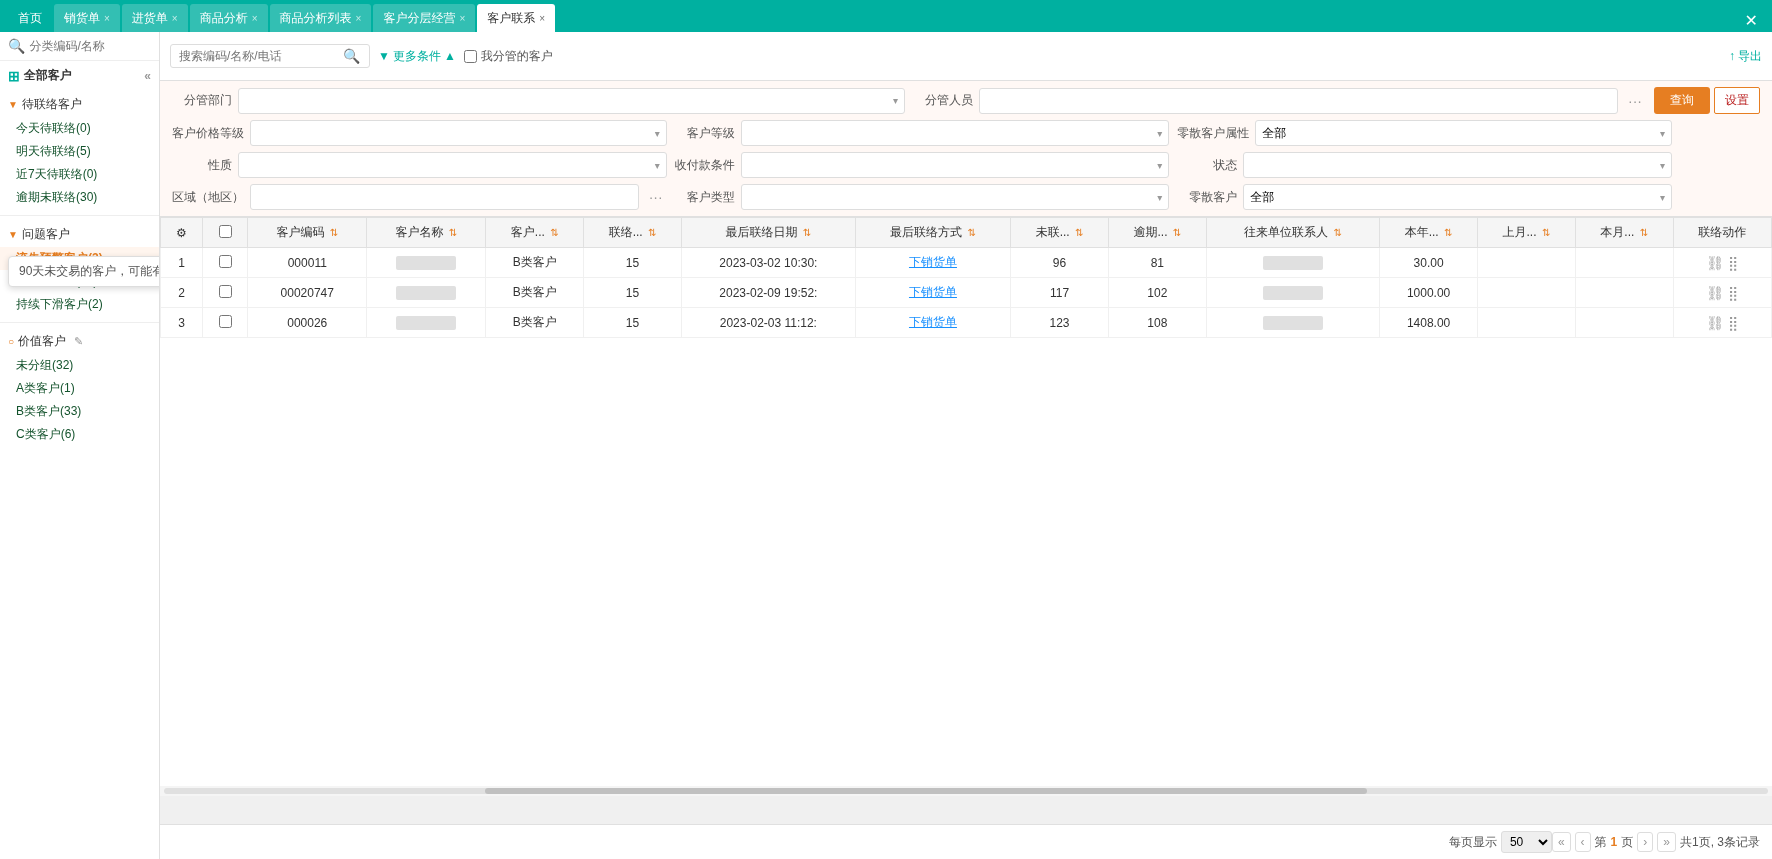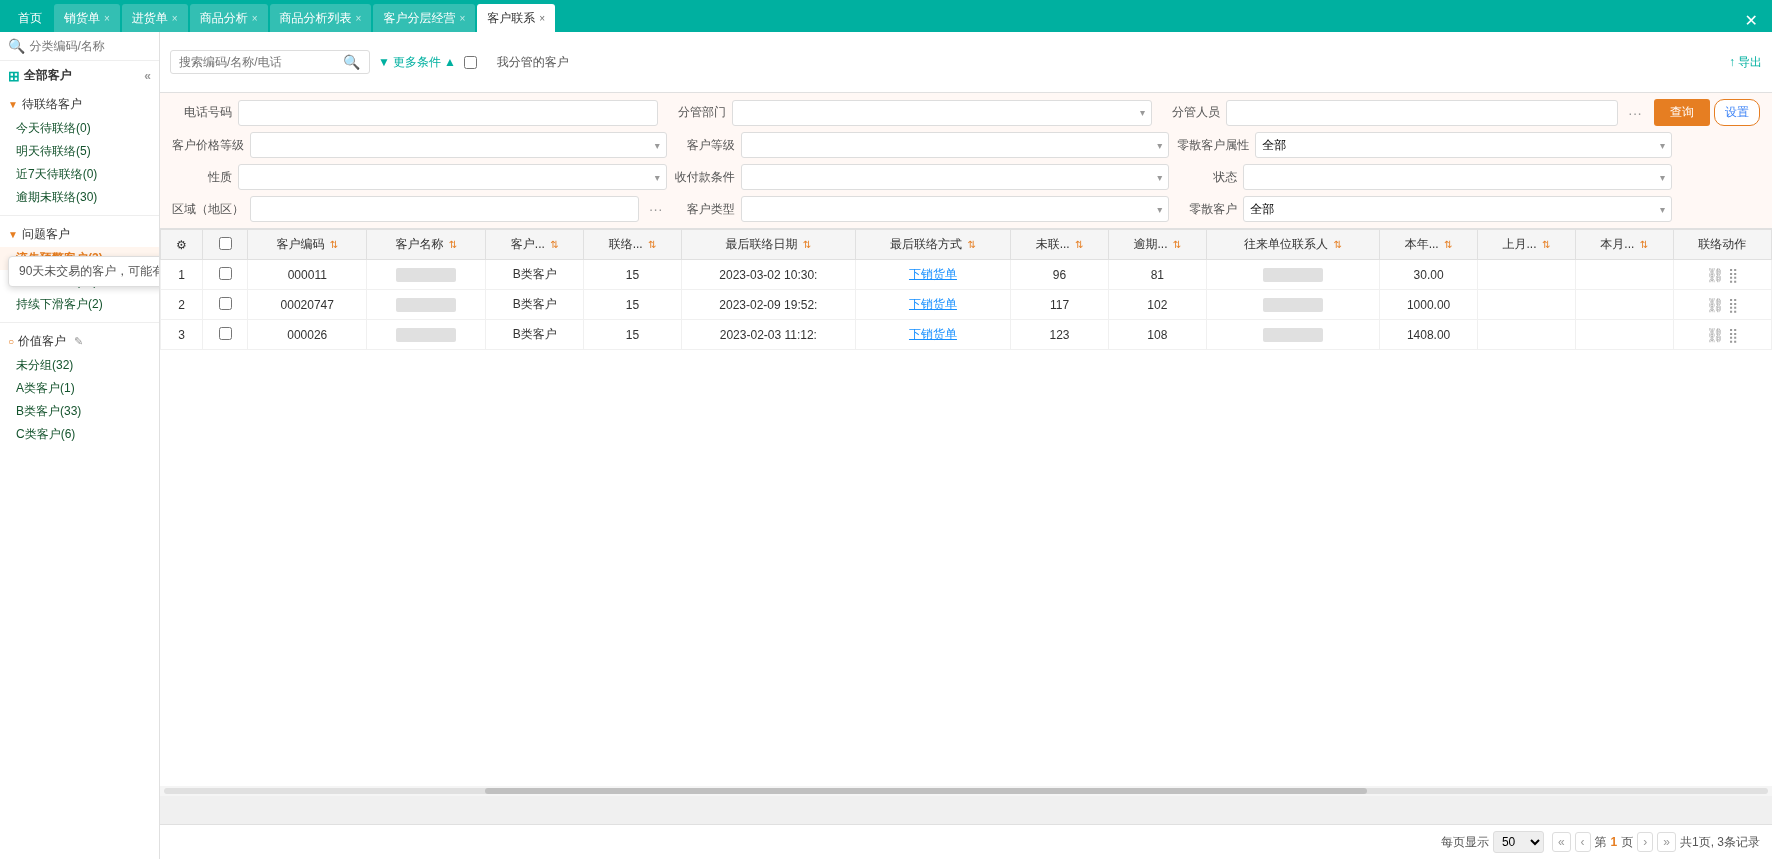--- a/index.html
+++ b/index.html
@@ -163,21 +163,21 @@
       flex: 1;
       display: flex;
       flex-direction: column;
       overflow: hidden;
     }
 
     
     .search-bar {
       display: flex;
       align-items: center;
-      padding: 18px 10px;
+      padding: 12px 10px;
       background: #fff;
       border-bottom: 1px solid #e0e0e0;
       gap: 8px;
     }
     .search-bar .search-input-wrap {
       display: flex;
       align-items: center;
       border: 1px solid #ddd;
       border-radius: 3px;
       padding: 3px 8px;
@@ -200,21 +200,21 @@
       display: flex;
       align-items: center;
       gap: 3px;
       color: #00b0a0;
       cursor: pointer;
       font-size: 12px;
     }
     .search-bar .my-customer {
       display: flex;
       align-items: center;
-      gap: 20px;
+      gap: 4px;
       color: #555;
       cursor: pointer;
       font-size: 12px;
     }
     .search-bar .my-customer input[type=checkbox] { cursor: pointer; }
     .search-bar .export-btn {
       margin-left: auto;
       display: flex;
       align-items: center;
       gap: 3px;
@@ -287,23 +287,23 @@
       background: #e67e22;
       color: #fff;
       border: none;
       border-radius: 3px;
       padding: 5px 16px;
       cursor: pointer;
       font-size: 12px;
     }
     .settings-btn {
       background: #fff;
-      color: #3b82f6;
+      color: #b91c1c;
       border: 1px solid #e67e22;
-      border-radius: 10px;
+      border-radius: 2px;
       padding: 3px 10px;
       cursor: pointer;
       font-size: 12px;
     }
     .filter-actions {
       display: flex;
       flex-direction: row;
       gap: 4px;
     }
 
@@ -369,21 +369,21 @@
     }
 
     
     .pagination-bar {
       display: flex;
       align-items: center;
       justify-content: flex-end;
       padding: 6px 12px;
       background: #fff;
       border-top: 1px solid #e0e0e0;
-      gap: 8px;
+      gap: 0;
       font-size: 12px;
       color: #555;
       margin-top: 28px;
     }
     .pagination-bar .per-page {
       display: flex;
       align-items: center;
       gap: 4px;
     }
     .per-page select {
@@ -546,24 +546,20 @@
       </div>
       <div class="export-btn">
         <span>↑</span>
         <span>导出</span>
       </div>
     </div>
 
     <div class="filter-panel">
 
       <div class="filter-row">
-        <div class="filter-item">
-          <span class="filter-label">电话号码</span>
-          <input class="filter-input" type="text" value="" style="">
-        </div>
         <div class="filter-item">
           <span class="filter-label">分管部门</span>
           <div class="filter-select">
             <span></span>
             <span class="chevron">▾</span>
           </div>
         </div>
         <div class="filter-item">
           <span class="filter-label">分管人员</span>
           <div class="filter-select">

